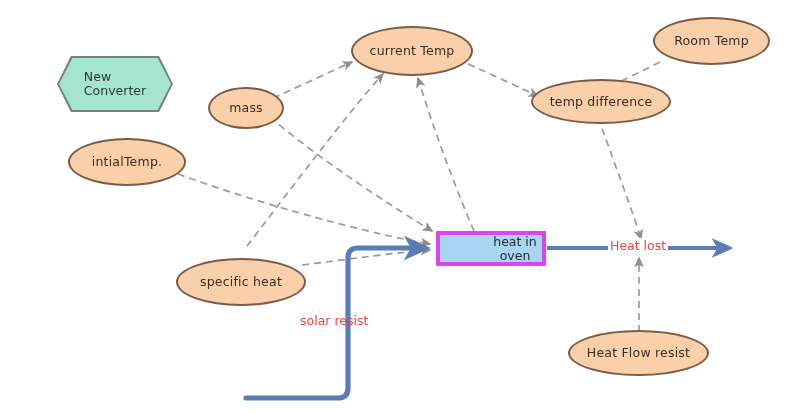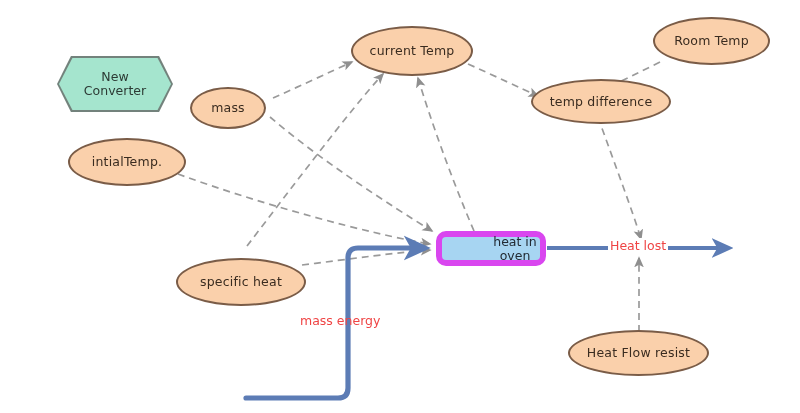--- a/index.html
+++ b/index.html
@@ -60,31 +60,31 @@
   .hexfill {
     position: absolute;
     left: 2px; top: 2px;
     width: calc(100% - 4px); height: calc(100% - 4px);
     background: #a5e5ce;
     -webkit-clip-path: polygon(12% 0%, 88% 0%, 100% 50%, 88% 100%, 12% 100%, 0% 50%);
     clip-path: polygon(12% 0%, 88% 0%, 100% 50%, 88% 100%, 12% 100%, 0% 50%);
     display: flex;
     align-items: center;
     justify-content: center;
-    text-align: center;
+    text-align: left;
     font-size: 12.5px;
     color: #2c3a34;
     line-height: 1.15;
   }
   .stock {
     background: #a7d5f2;
-    border: 6px solid #d946ef;
+    border: 4px solid #d946ef;
     font-size: 12.5px;
     color: #222a33;
-    border-radius: 10px;
+    border-radius: 1px;
     padding-left: 48px;
   }
   .flowlabel {
     position: absolute;
     font-size: 12.5px;
     color: #ef4444;
     white-space: nowrap;
     z-index: 6;
     background: transparent;
   }
@@ -139,21 +139,21 @@
   <div class="hexwrap" style="left:57px; top:56px; width:116px; height:56px;">
     <div class="hexborder"></div>
     <div class="hexfill">
       <span>
         <span>New</span><br>
         <span>Converter</span>
       </span>
     </div>
   </div>
 
-  <div class="node ellipse" style="left:190px; top:87px; width:76px; height:42px;">
+  <div class="node ellipse" style="left:208px; top:87px; width:76px; height:42px;">
     <span>mass</span>
   </div>
 
   <div class="node ellipse" style="left:68px; top:138px; width:118px; height:48px;">
     <span>intialTemp.</span>
   </div>
 
   <div class="node ellipse" style="left:176px; top:258px; width:130px; height:48px;">
     <span>specific heat</span>
   </div>
@@ -172,20 +172,20 @@
 
   <div class="node ellipse" style="left:568px; top:330px; width:141px; height:46px;">
     <span>Heat Flow resist</span>
   </div>
 
   <div class="node stock" style="left:436px; top:231px; width:110px; height:35px;">
     <span>heat in oven</span>
   </div>
 
   <div class="flowlabel" style="left:300px; top:313px;">
-    <span>mass energy</span>
+    <span>solar resist</span>
   </div>
 
   <div class="flowlabel onpipe" style="left:608px; top:238px;">
     <span>Heat lost</span>
   </div>
 
 </div>
 
 </body></html>

